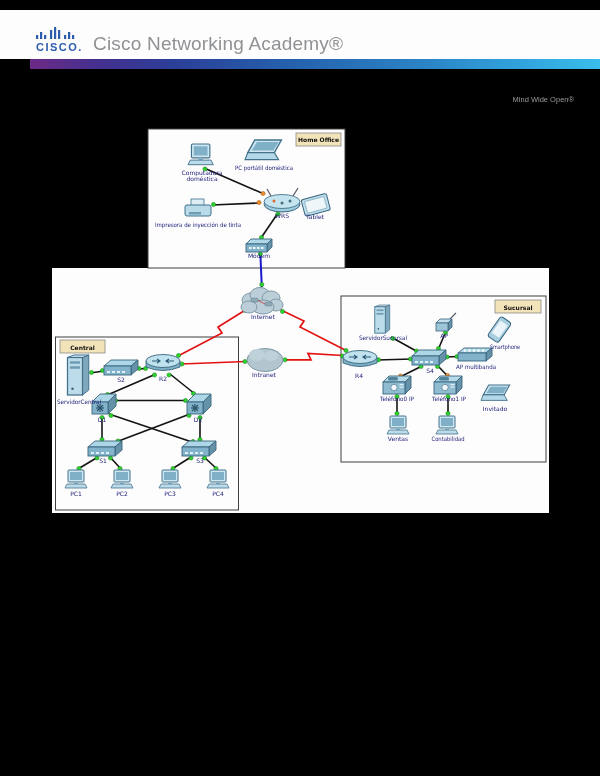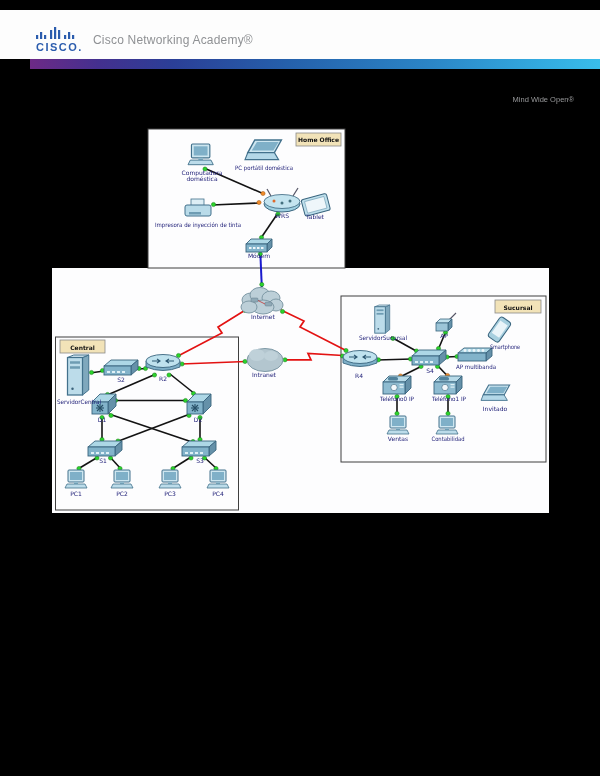--- a/index.html
+++ b/index.html
@@ -1,20 +1,20 @@
 <!DOCTYPE html>
 <html><head>
 <meta charset="utf-8">
 <style>
   html,body{margin:0;padding:0;background:#000;}
   .page{position:relative;width:600px;height:776px;background:#000;overflow:hidden;font-family:"Liberation Sans",sans-serif;}
   .header-band{position:absolute;left:0;top:10px;width:600px;height:49px;background:#fdfdfd;}
   .logo{position:absolute;left:36px;top:14px;width:60px;height:36px;}
   .logo-text{position:absolute;left:0;top:17px;font-family:"Liberation Sans",sans-serif;font-weight:bold;font-size:11px;letter-spacing:1.5px;color:#2b5cad;}
-  .brand{position:absolute;left:93px;top:23px;font-size:12px;color:#8f9194;letter-spacing:0.2px;}
+  .brand{position:absolute;left:93px;top:23px;font-size:19px;color:#8f9194;letter-spacing:0.2px;}
   .tagline{position:absolute;right:26px;top:42px;font-size:7.5px;color:#98999b;margin-top:43px;}
   .gradient-bar{position:absolute;left:30px;top:59px;width:570px;height:10px;
     background:linear-gradient(90deg,#6d2a86 0%,#44308f 12%,#2b3f97 25%,#2560ab 45%,#2b85c6 70%,#33abe0 90%,#39bdea 100%);}
   .diagram{position:absolute;left:52px;top:128px;}
   
   .lk{stroke:#131313;stroke-width:1.6;fill:none;}
   .ser{stroke:#e31212;stroke-width:1.7;fill:none;}
   .coax{stroke:#1a1acd;stroke-width:2;fill:none;}
   .dg{fill:#2bd32b;stroke:#157815;stroke-width:0.5;}
   .do{fill:#ef8b2a;stroke:#9c5410;stroke-width:0.5;}

